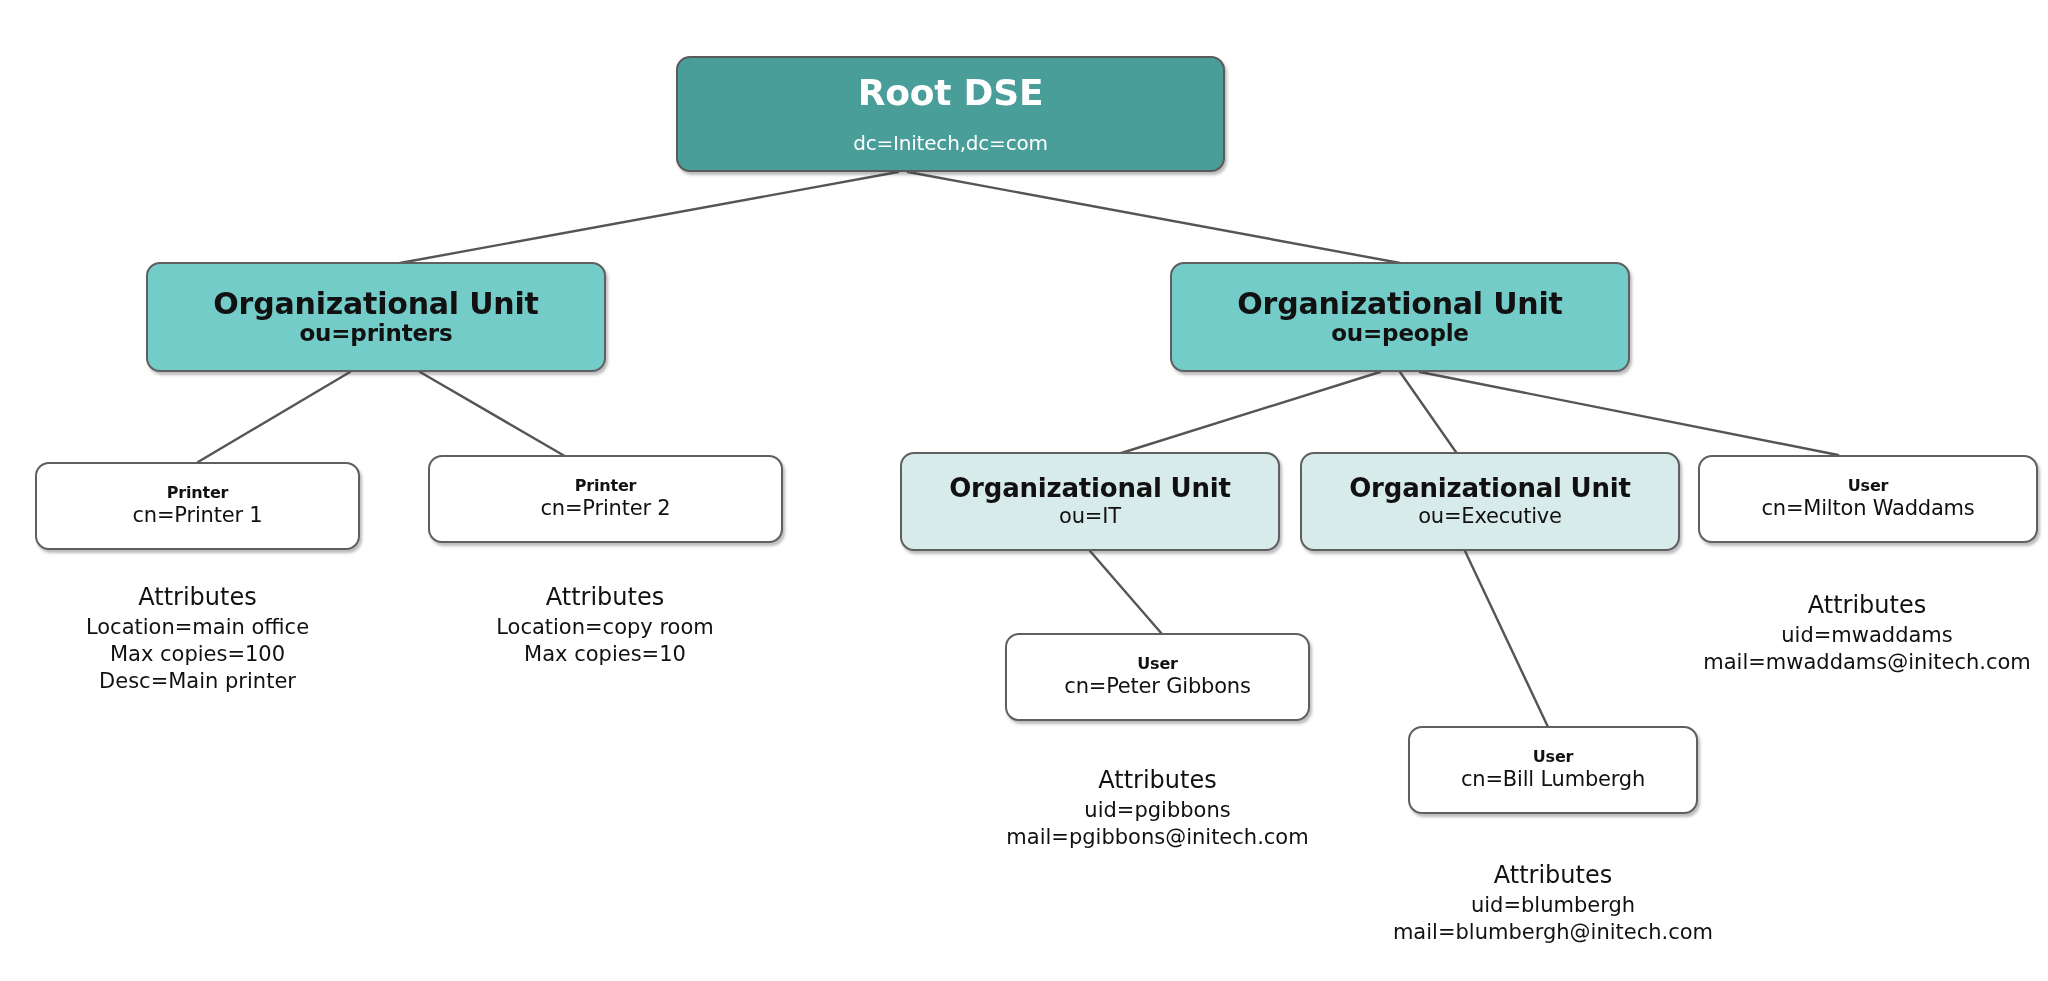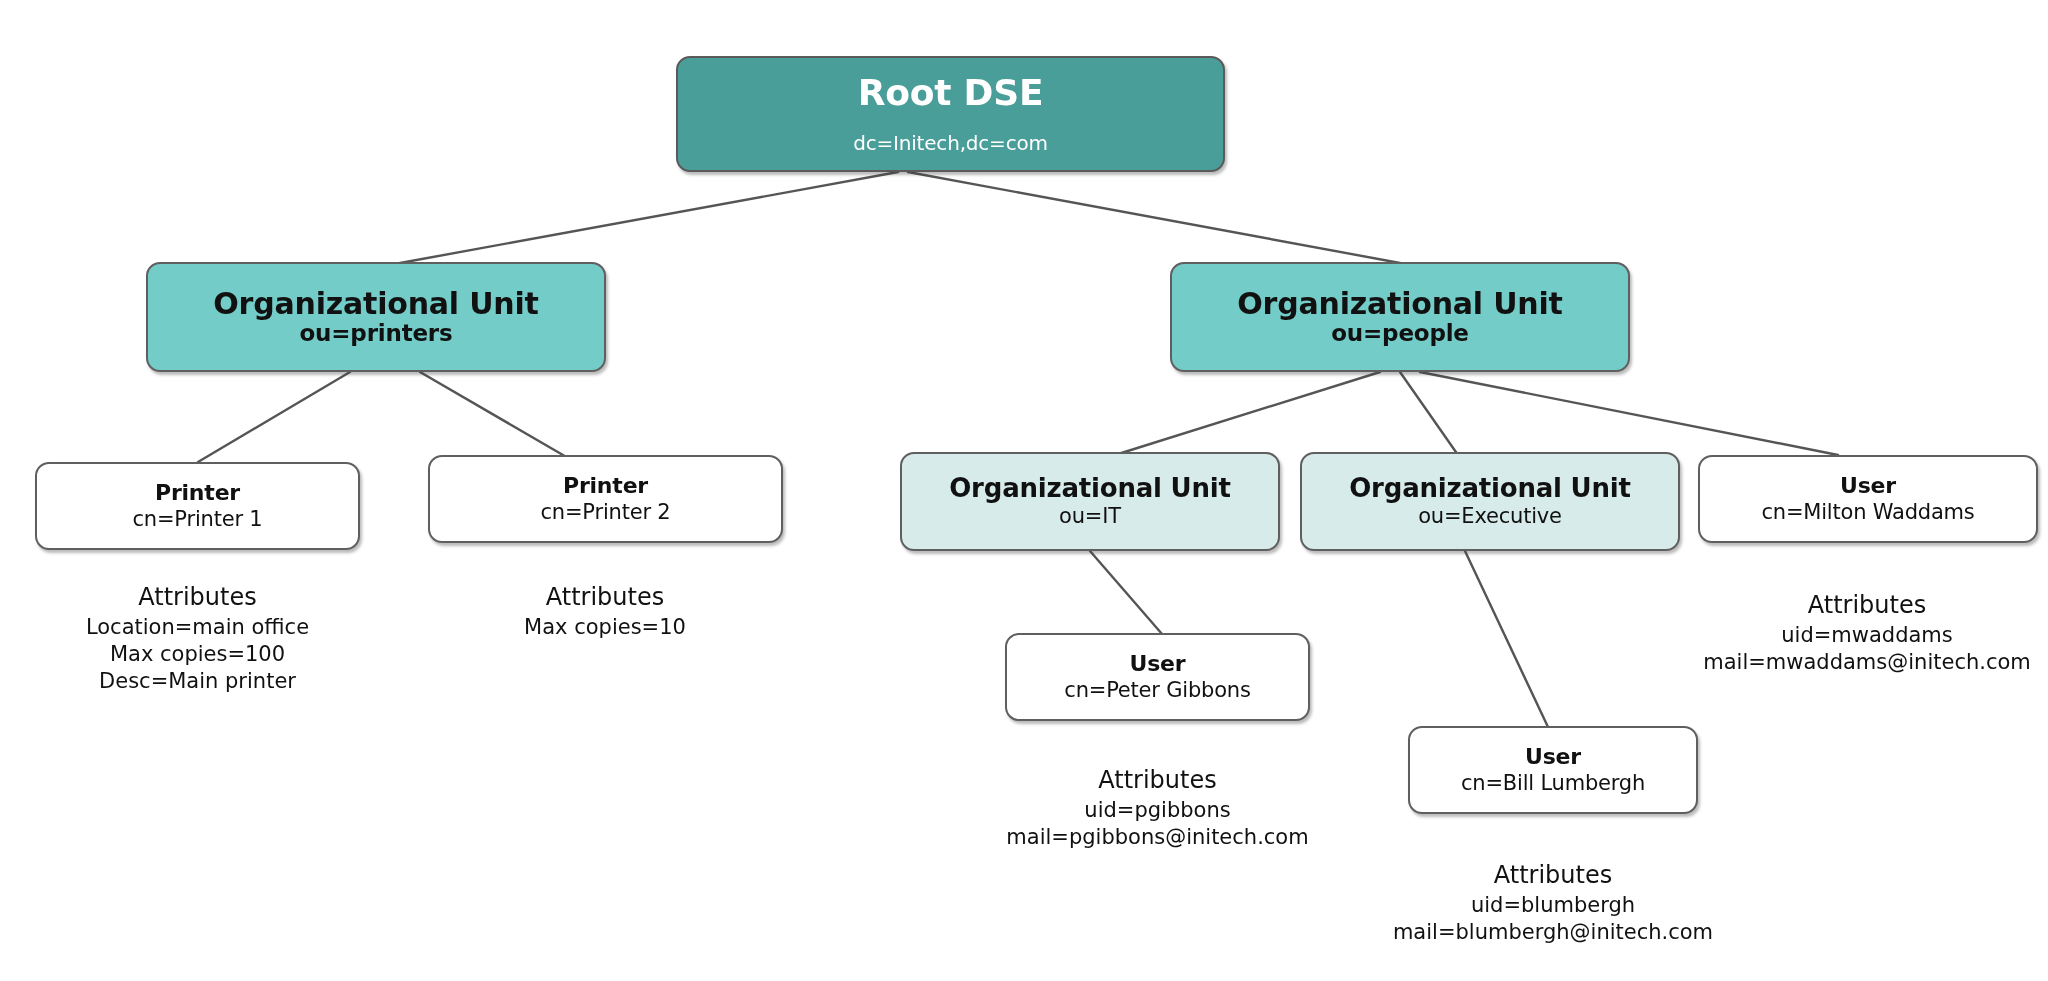--- a/index.html
+++ b/index.html
@@ -88,21 +88,21 @@
     color: #111111;
     font-size: 21px;
     margin-top: 3px;
   }
   
   .node.leaf {
     background: #ffffff;
   }
   .node.leaf .title {
     color: #111111;
-    font-size: 22px;
+    font-size: 16px;
   }
   .node.leaf .sub {
     color: #111111;
     font-size: 21px;
     margin-top: 3px;
   }
   .attrs {
     position: absolute;
     text-align: center;
     color: #111111;
@@ -191,20 +191,21 @@
 
   <div class="attrs" style="left:35px; top:582px; width:325px;">
     <div class="attrs-title">Attributes</div>
     <div class="attrs-line">Location=main office</div>
     <div class="attrs-line">Max copies=100</div>
     <div class="attrs-line">Desc=Main printer</div>
   </div>
 
   <div class="attrs" style="left:415px; top:582px; width:380px;">
     <div class="attrs-title">Attributes</div>
+    <div class="attrs-line">Location=copy room</div>
     <div class="attrs-line">Max copies=10</div>
   </div>
 
   <div class="attrs" style="left:1672px; top:590px; width:390px;">
     <div class="attrs-title">Attributes</div>
     <div class="attrs-line">uid=mwaddams</div>
     <div class="attrs-line">mail=mwaddams@initech.com</div>
   </div>
 
   <div class="attrs" style="left:975px; top:765px; width:365px;">

